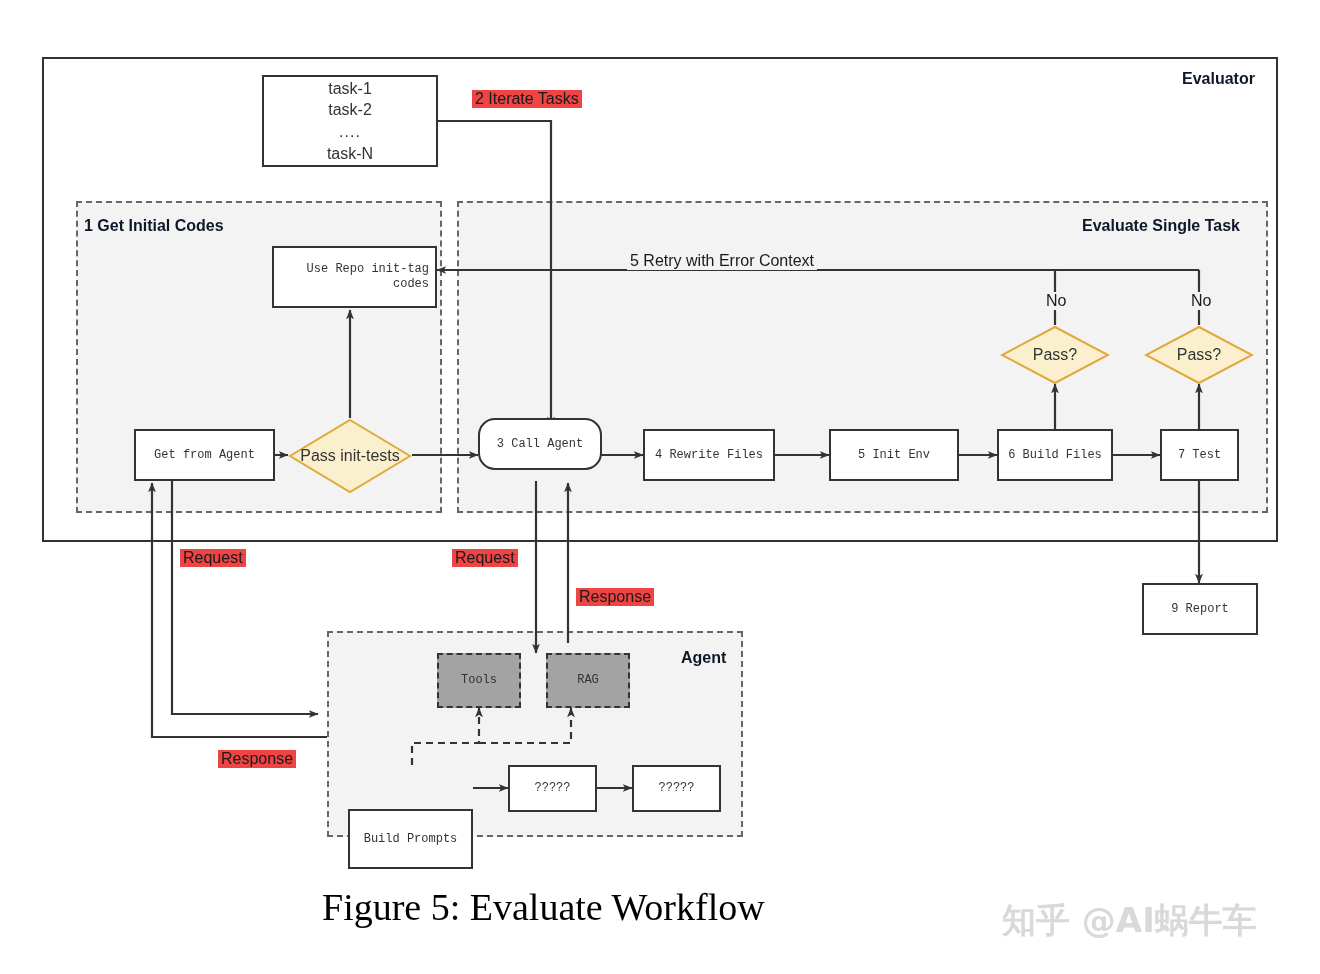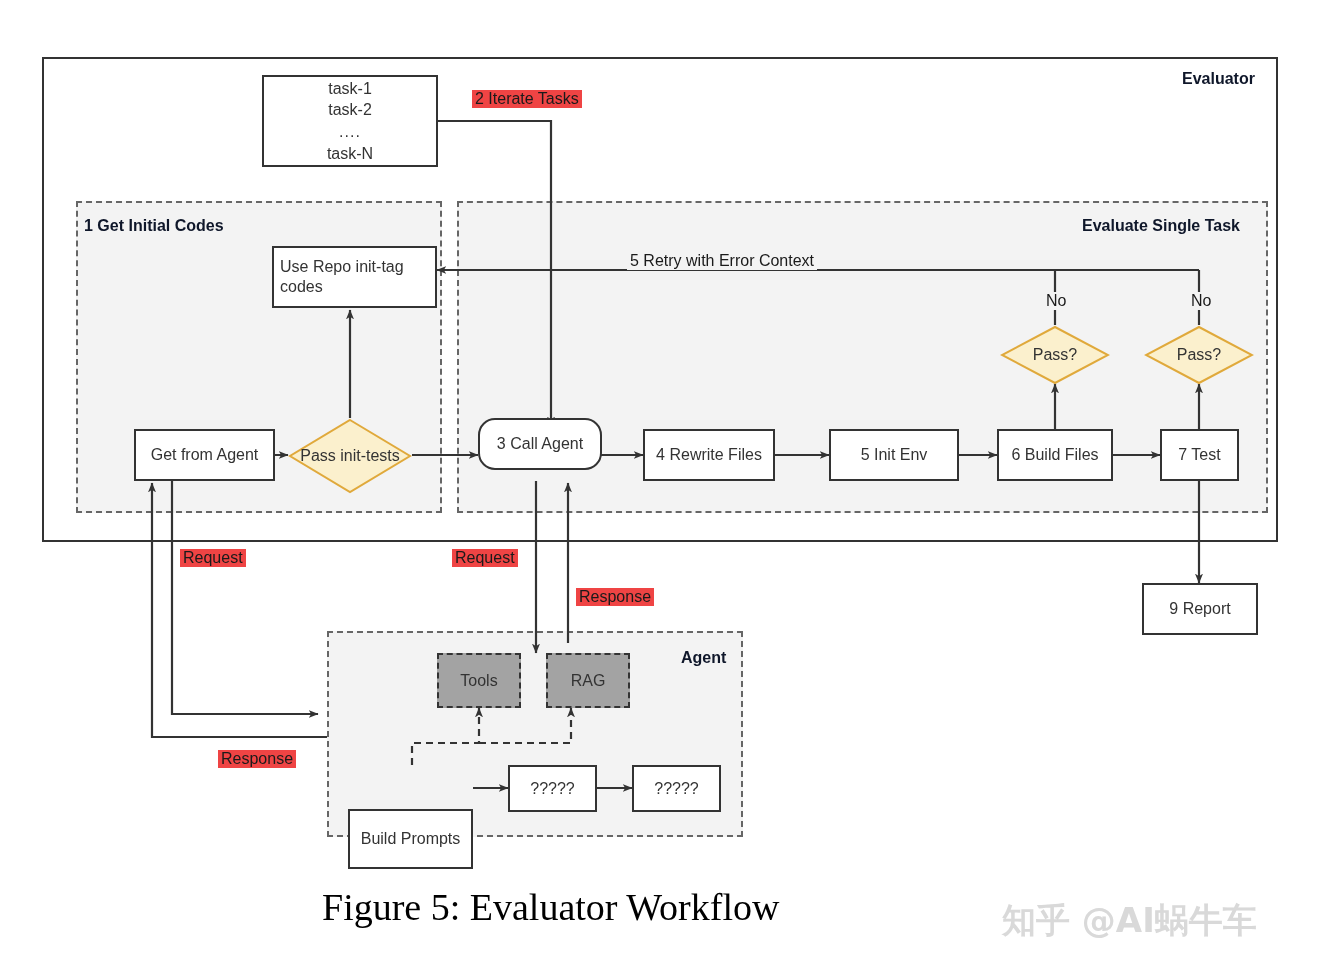--- a/index.html
+++ b/index.html
@@ -26,27 +26,28 @@
     width: 1320px;
     height: 974px;
   }
   
   .node {
     position: absolute;
     box-sizing: border-box;
     display: flex;
     align-items: center;
     justify-content: center;
-    text-align: left;
+    text-align: right;
     background: #ffffff;
     border: 2px solid #333333;
     color: #333333;
-    font-size: 16px;
+    font-size: 12px;
     line-height: 1.25;
     z-index: 3;
+    font-family: Liberation Mono, monospace;
   }
   .node.dashed {
     border-style: dashed;
     border-width: 2px;
     background: #a3a3a3;
   }
   .group {
     position: absolute;
     box-sizing: border-box;
     border: 2px dashed #666666;
@@ -258,16 +259,16 @@
   <div class="edge-label on-gray" style="left:627px; top:252px;">5 Retry with Error Context</div>
 
   <div class="edge-label on-gray" style="left:1043px; top:292px;">No</div>
   <div class="edge-label on-gray" style="left:1188px; top:292px;">No</div>
 
   <div class="edge-label" style="left:180px; top:549px;">Request</div>
   <div class="edge-label" style="left:452px; top:549px;">Request</div>
   <div class="edge-label" style="left:576px; top:588px;">Response</div>
   <div class="edge-label" style="left:218px; top:750px;">Response</div>
 
-  <div class="caption" style="left:322px; top:885px;">Figure 5: Evaluator Workflow</div>
+  <div class="caption" style="left:322px; top:885px;">Figure 5: Evaluate Workflow</div>
   <div class="watermark" style="left:1002px; top:898px;">知乎 @AI蜗牛车</div>
 
 </div>
 
 </body></html>

